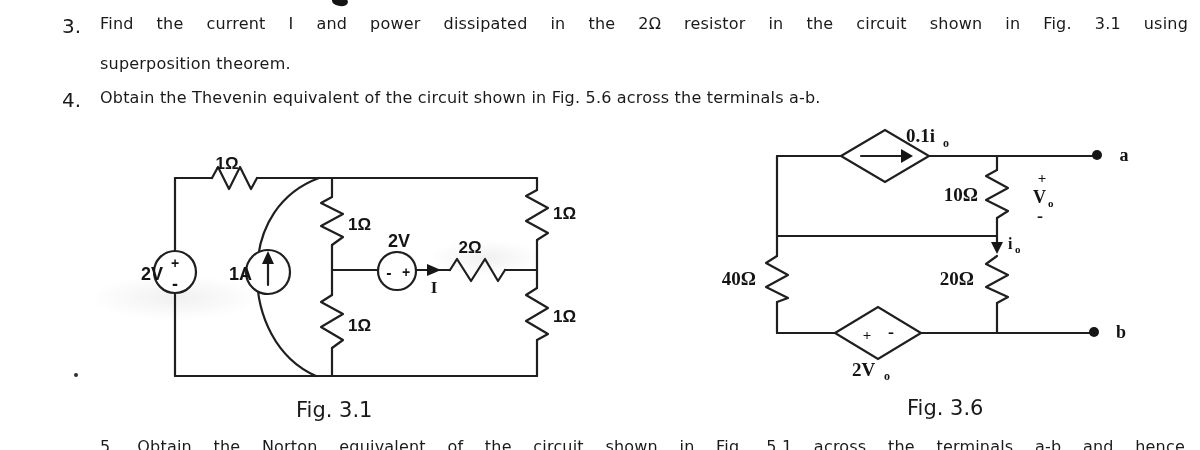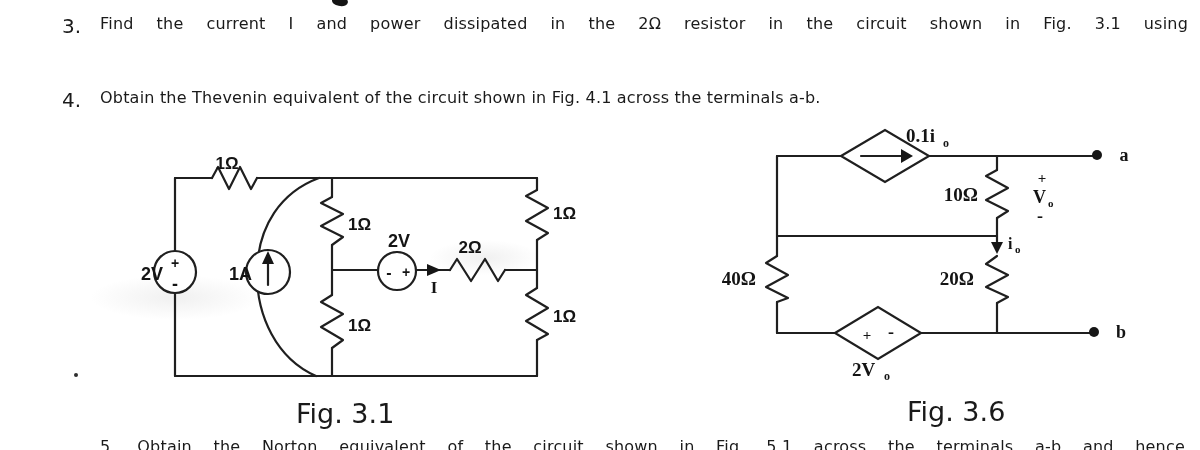--- a/index.html
+++ b/index.html
@@ -4,21 +4,21 @@
 <style>
   html,body{margin:0;padding:0;}
   .page{
     position:relative; width:1200px; height:450px;
     background:#ffffff; overflow:hidden;
     font-family:"DejaVu Sans", sans-serif; color:#1a1a1a;
   }
   .txt{position:absolute; font-size:16px; letter-spacing:.2px; white-space:nowrap;}
   .just{white-space:normal; text-align:justify; text-align-last:justify;}
   .num{position:absolute; font-size:20px;}
-  .caption{position:absolute; font-size:27px;}
+  .caption{position:absolute; font-size:21px;}
   .circuits{position:absolute; left:0; top:0;}
   .wire{stroke:#1f1f1f; stroke-width:2.2; fill:none; stroke-linecap:round; stroke-linejoin:round;}
   .comp{fill:#ffffff; stroke:#1f1f1f; stroke-width:2.2;}
   .ink{fill:#161616; stroke:none;}
   .lbl-sans{font-family:"Liberation Sans","DejaVu Sans",sans-serif; font-weight:bold; fill:#141414;}
   .lbl-serif{font-family:"Liberation Serif","DejaVu Serif",serif; font-weight:bold; fill:#141414;}
   .smudge{position:absolute; pointer-events:none;
     background:radial-gradient(closest-side, rgba(110,110,110,.10), rgba(110,110,110,0));}
   .topmark{position:absolute; left:332px; top:-4px; width:16px; height:10px;
     background:#141414; border-radius:40% 60% 50% 50%; transform:rotate(8deg);}
@@ -30,23 +30,24 @@
 
 <div class="page">
 
   <div class="topmark"></div>
   <div class="straydot"></div>
   <div class="smudge" style="left:90px;top:275px;width:170px;height:45px;"></div>
   <div class="smudge" style="left:430px;top:240px;width:110px;height:35px;"></div>
 
   <div class="num" style="left:62px;top:14px;">3.</div>
   <div class="txt just" style="left:100px;top:14px;width:1088px;">Find the current I and power dissipated in the 2Ω resistor in the circuit shown in Fig. 3.1 using</div>
+  <div class="txt" style="left:100px;top:54px;">superposition theorem.</div>
 
   <div class="num" style="left:62px;top:88px;">4.</div>
-  <div class="txt" style="left:100px;top:88px;">Obtain the Thevenin equivalent of the circuit shown in Fig. 4.1 across the terminals a-b.</div>
+  <div class="txt" style="left:100px;top:88px;">Obtain the Thevenin equivalent of the circuit shown in Fig. 5.6 across the terminals a-b.</div>
 
   <svg class="circuits" width="1200" height="450" viewBox="0 0 1200 450">
 
     <g>
 
       <path class="wire" d="M175 178 H212 M257 178 H537"></path>
       <path class="wire" d="M175 178 V251 M175 293 V376"></path>
       <path class="wire" d="M175 376 H537"></path>
       <path class="wire" d="M537 178 V190 M537 240 V288 M537 340 V376"></path>
       <path class="wire" d="M332 178 V197 M332 245 V295 M332 348 V376"></path>

